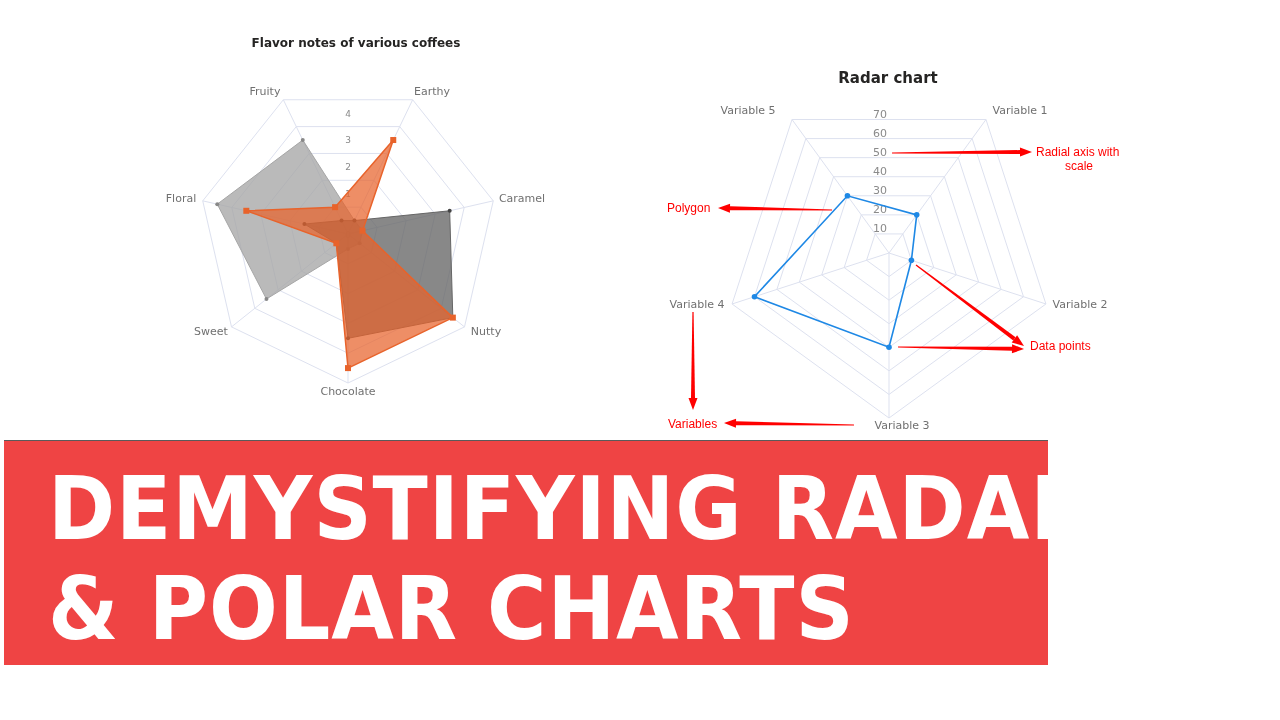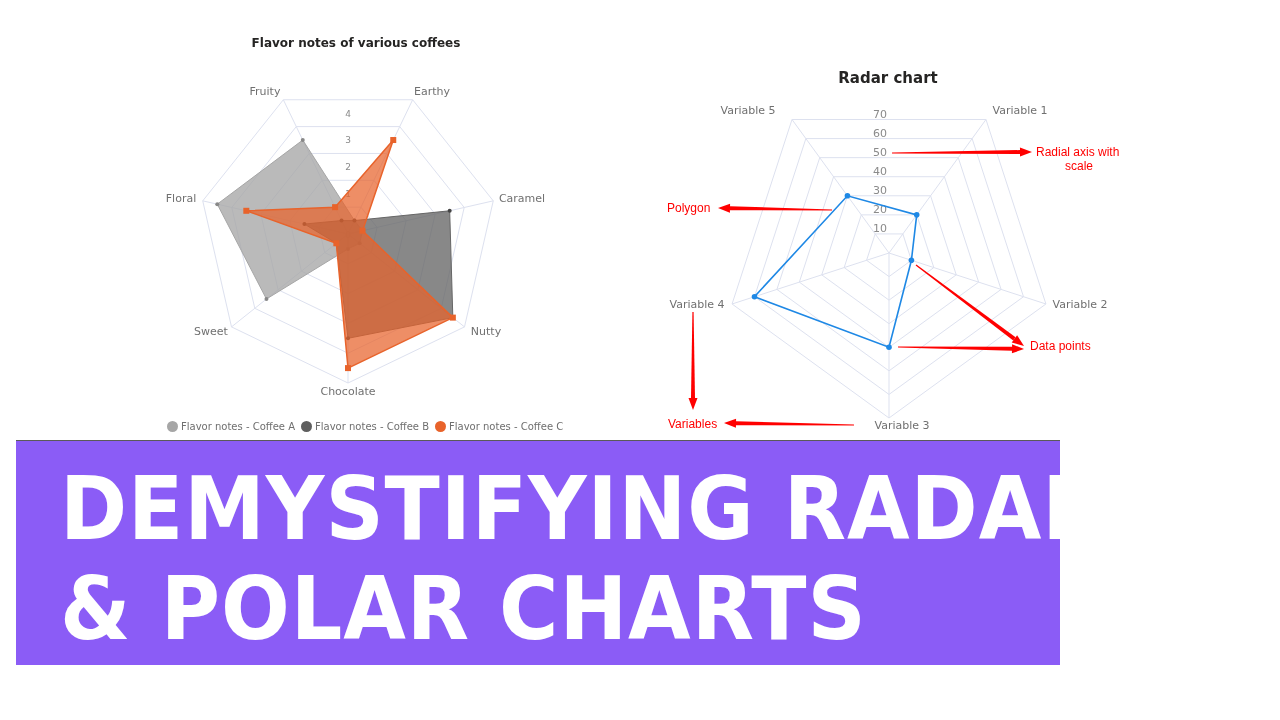--- a/index.html
+++ b/index.html
@@ -24,22 +24,22 @@
   .tick-label-r { font-family: "DejaVu Sans", sans-serif; font-size: 11px; fill: #8a8a8a; }
   .annot { font-family: "Liberation Sans", sans-serif; font-size: 12px; fill: #ff0000; }
   .legend {
     position: absolute; left: 167px; top: 421px; display: flex; gap: 6px;
     font-family: "DejaVu Sans", sans-serif; font-size: 10px; color: #6f6f6f;
     white-space: nowrap; align-items: center;
   }
   .legend-item { display: flex; align-items: center; gap: 3px; }
   .legend-dot { width: 11px; height: 11px; border-radius: 50%; display: inline-block; }
   #banner {
-    position: absolute; left: 16px; top: 440px; width: 1044px; height: 224px;
-    background: #8b5cf6; border-top: 1px solid #5a5a5a;
+    position: absolute; left: 4px; top: 440px; width: 1044px; height: 224px;
+    background: #ef4444; border-top: 1px solid #5a5a5a;
   }
   .banner-line {
     position: absolute; left: 44px; color: #ffffff;
     font-family: "DejaVu Sans", sans-serif; font-weight: bold;
     font-size: 88px; letter-spacing: 1px; white-space: nowrap;
     line-height: 1;
     transform: scaleX(0.92); transform-origin: left center;
   }
   #banner-line-1 { top: 24px; }
   #banner-line-2 { top: 124px; }
@@ -100,34 +100,20 @@
         <rect x="243.31501875943582" y="207.79106658835641" width="6" height="6" fill="#e8632b"></rect>
       </g>
       <text x="265" y="95" class="axis-label" text-anchor="middle">Fruity</text>
       <text x="432" y="95" class="axis-label" text-anchor="middle">Earthy</text>
       <text x="522" y="202" class="axis-label" text-anchor="middle">Caramel</text>
       <text x="486" y="335" class="axis-label" text-anchor="middle">Nutty</text>
       <text x="348" y="395" class="axis-label" text-anchor="middle">Chocolate</text>
       <text x="211" y="335" class="axis-label" text-anchor="middle">Sweet</text>
       <text x="181" y="202" class="axis-label" text-anchor="middle">Floral</text>
     </svg>
-  <div class="legend">
-    <div class="legend-item">
-      <span class="legend-dot" style="background:#a6a6a6"></span>
-      <span>Flavor notes - Coffee A</span>
-    </div>
-    <div class="legend-item">
-      <span class="legend-dot" style="background:#5f5f5f"></span>
-      <span>Flavor notes - Coffee B</span>
-    </div>
-    <div class="legend-item">
-      <span class="legend-dot" style="background:#e8632b"></span>
-      <span>Flavor notes - Coffee C</span>
-    </div>
-  </div>
 </div>
 
 <div id="right-panel" class="panel">
   <div id="right-title" class="chart-title">Radar chart</div>
   <svg id="right-svg" width="640" height="440">
       <g>
         <polygon points="262.85493808975116,233.93031370401908 271.4177607412429,260.2839720102666 249,276.57142857142856 226.58223925875708,260.2839720102666 235.14506191024884,233.93031370401908" fill="none" stroke="#dde1ef" stroke-width="1"></polygon>
         <polygon points="276.7098761795023,214.8606274080382 293.83552148248583,267.5679440205332 249,300.14285714285717 204.1644785175142,267.5679440205332 221.29012382049768,214.8606274080382" fill="none" stroke="#dde1ef" stroke-width="1"></polygon>
         <polygon points="290.5648142692535,195.79094111205728 316.2532822237287,274.8519160307998 249,323.7142857142857 181.74671777627128,274.8519160307999 207.43518573074653,195.79094111205728" fill="none" stroke="#dde1ef" stroke-width="1"></polygon>
         <polygon points="304.41975235900463,176.7212548160764 338.67104296497166,282.13588804106644 249,347.2857142857143 159.3289570350284,282.1358880410665 193.58024764099537,176.7212548160764" fill="none" stroke="#dde1ef" stroke-width="1"></polygon>

